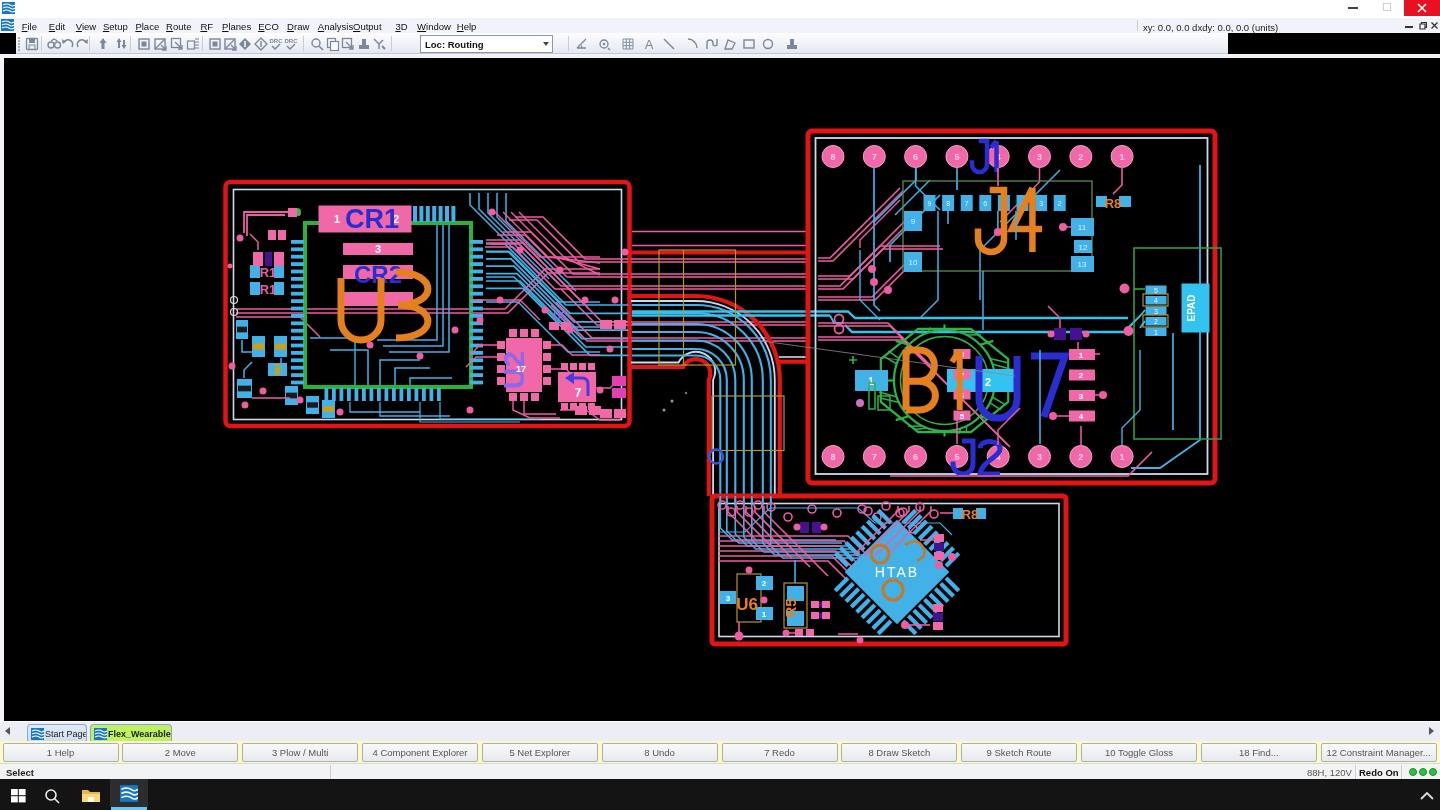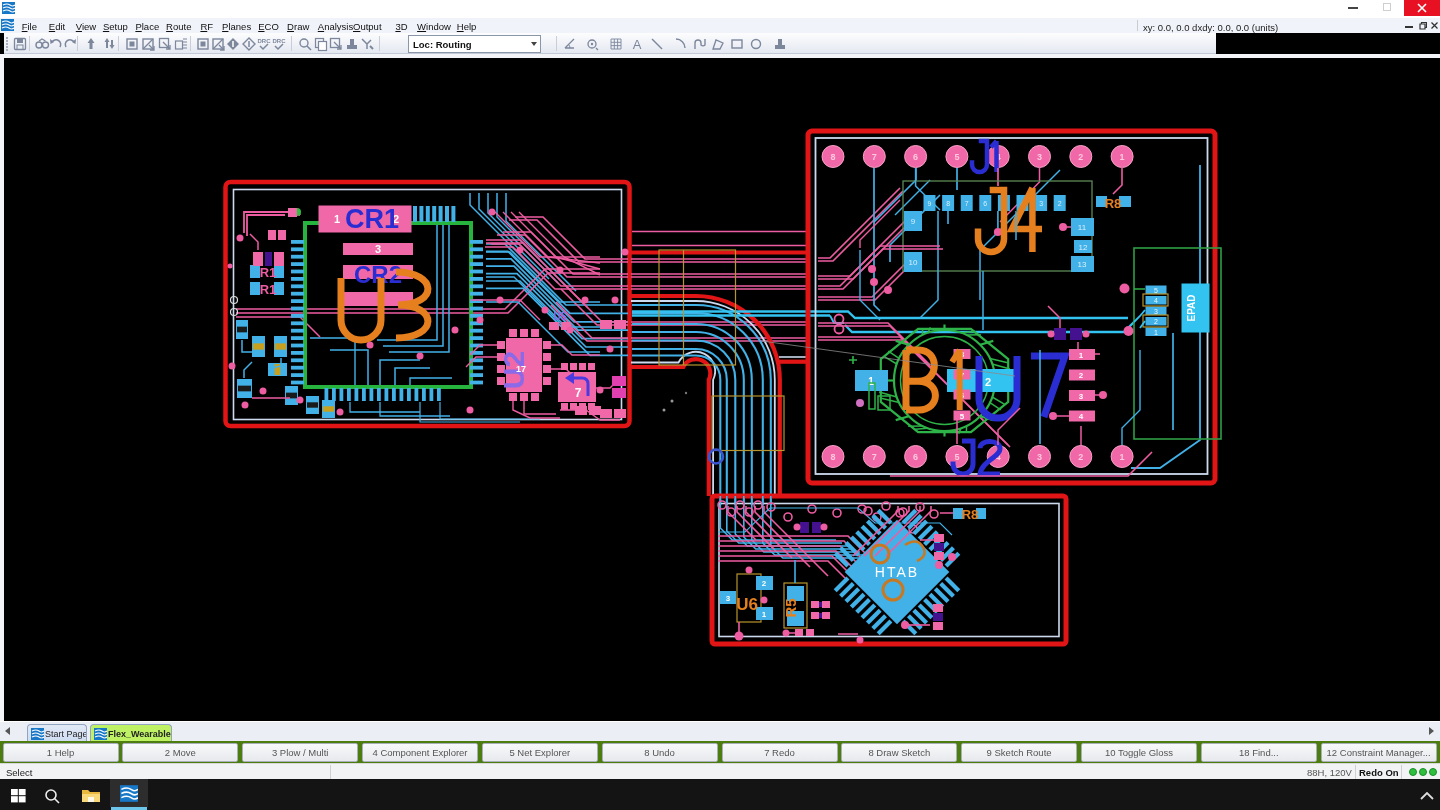--- a/index.html
+++ b/index.html
@@ -1,23 +1,23 @@
 <!DOCTYPE html>
 <html><head><meta charset="utf-8"><style>
 *{margin:0;padding:0;box-sizing:border-box}
 body{width:1440px;height:810px;overflow:hidden;font-family:"Liberation Sans",sans-serif;position:relative;background:#000}
 .titlebar{position:absolute;left:0;top:0;width:1440px;height:18px;background:#ffffff;font-size:9.5px;color:#111}
 .menubar{position:absolute;left:0;top:18px;width:1440px;height:15px;background:#f0f3fa;font-size:9.5px;color:#111}
-.toolbar{position:absolute;left:4px;top:33px;width:1212px;height:21px;background:linear-gradient(#fdfdfe,#e4e8f1);border-bottom:1px solid #c3c9d6}
+.toolbar{position:absolute;left:16px;top:33px;width:1212px;height:21px;background:linear-gradient(#fdfdfe,#e4e8f1);border-bottom:1px solid #c3c9d6}
 .canvas{position:absolute;left:0;top:54px;width:1440px;height:667px;background:#000}
 .canvas:before{content:"";position:absolute;left:0;top:0;width:1440px;height:4px;background:#f2f4f8}
 .canvas:after{content:"";position:absolute;left:0;top:0;width:4px;height:667px;background:#f2f4f8}
 .tabbar{position:absolute;left:0;top:721px;width:1440px;height:20px;background:#eceef5;border-top:1px solid #fff}
 .tab{position:absolute;top:2px;height:26px;font-size:9px;color:#222;padding:3.5px 4px 0 17px;border:1px solid #93a4c2;border-bottom:none;border-radius:4px 4px 0 0;white-space:nowrap;overflow:hidden}
-.fbar{position:absolute;left:0;top:741px;width:1440px;height:22px;background:#4d7c0f}
+.fbar{position:absolute;left:0;top:741px;width:1440px;height:22px;background:#fef9c3}
 .fk{position:absolute;top:1.5px;width:116px;height:19px;background:linear-gradient(#f8f9fa,#e7e9ed);border:1px solid #a9afba;border-radius:2px;font-size:9.5px;color:#555;text-align:center;line-height:18px;overflow:hidden;white-space:nowrap}
 .sbar{position:absolute;left:0;top:763px;width:1440px;height:16px;background:#f2f3f5;border-top:1px solid #d8d8d8;font-size:9.5px;color:#333}
 .taskbar{position:absolute;left:0;top:779px;width:1440px;height:31px;background:#141414}
 </style></head><body>
 <div class="titlebar">
  <span style="position:absolute;left:2px;top:2px"><svg width="13" height="12" viewBox="0 0 13 12">
         <rect width="13" height="12" fill="#1878c8"></rect>
         <path d="M1,3 Q5,1 8,3 T13,3 M1,6 Q5,4 8,6 T13,6 M1,9 Q5,7 8,9 T13,9" stroke="#fff" stroke-width="1.1" fill="none"></path>
       </svg></span>
  <span style="position:absolute;left:1348px;top:7px;width:10px;height:1.5px;background:#444"></span>
@@ -832,21 +832,21 @@
     <div class="fk" style="left:481.8px">5 Net Explorer</div>
     <div class="fk" style="left:601.6px">8 Undo</div>
     <div class="fk" style="left:721.5px">7 Redo</div>
     <div class="fk" style="left:841.3px">8 Draw Sketch</div>
     <div class="fk" style="left:961.1px">9 Sketch Route</div>
     <div class="fk" style="left:1081.0px">10 Toggle Gloss</div>
     <div class="fk" style="left:1200.8px">18 Find...</div>
     <div class="fk" style="left:1320.6px">12 Constraint Manager...</div>
   </div>
 <div class="sbar">
- <span style="position:absolute;left:6px;top:3px;color:#222;font-weight:normal">Select</span>
+ <span style="position:absolute;left:6px;top:3px;color:#222;font-weight:bold">Select</span>
  <span style="position:absolute;left:330px;top:1px;width:1px;height:14px;background:#d0d0d0"></span>
  <span style="position:absolute;left:1307px;top:3px;color:#555">88H, 120V</span>
  <span style="position:absolute;left:1355px;top:1px;width:1px;height:14px;background:#d0d0d0"></span>
  <span style="position:absolute;left:1359px;top:3px;color:#111;font-weight:bold">Redo On</span>
  <span style="position:absolute;left:1401px;top:1px;width:1px;height:14px;background:#d0d0d0"></span>
  <svg style="position:absolute;left:1408px;top:3px" width="32" height="10">
   <circle cx="5" cy="5" r="3.5" fill="#2fbf3f" stroke="#1a8f28"></circle>
       <circle cx="15" cy="5" r="3.5" fill="#2fbf3f" stroke="#1a8f28"></circle>
       <circle cx="25" cy="5" r="3.5" fill="#2fbf3f" stroke="#1a8f28"></circle>
  </svg>

